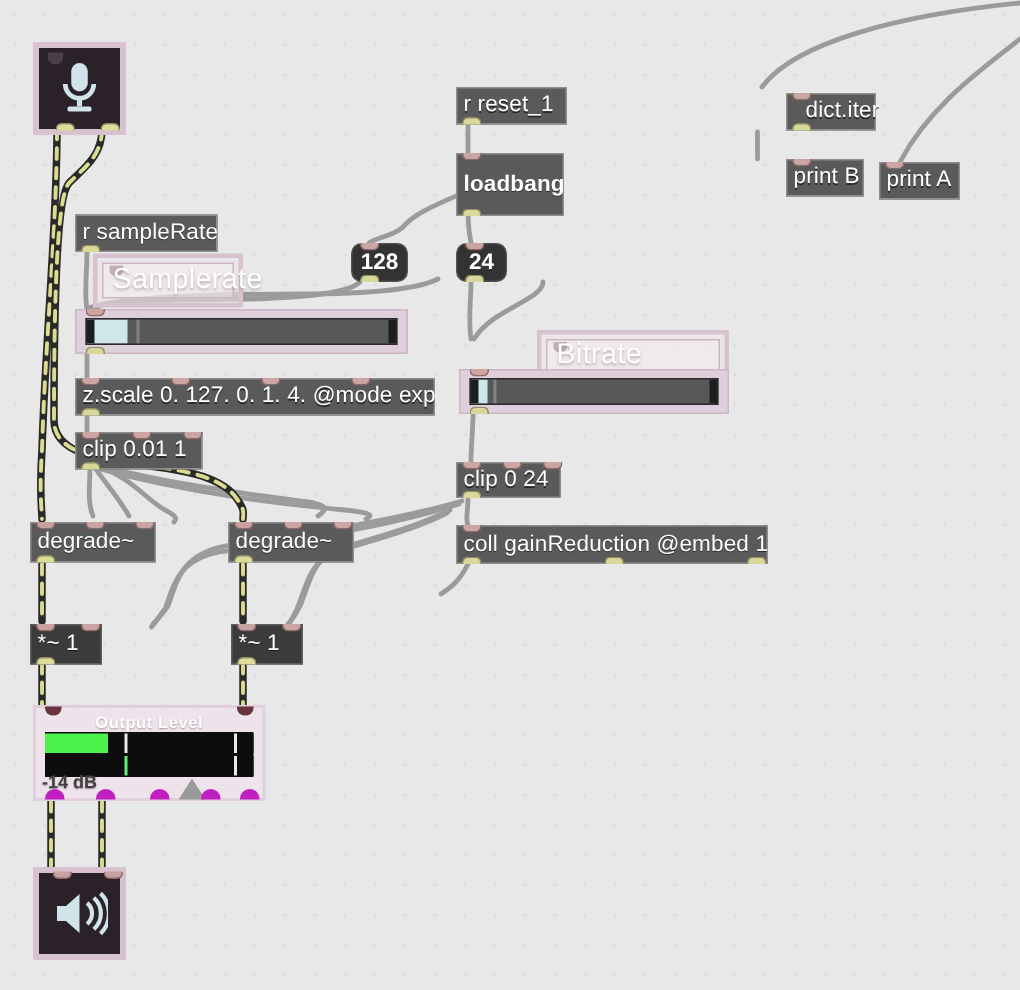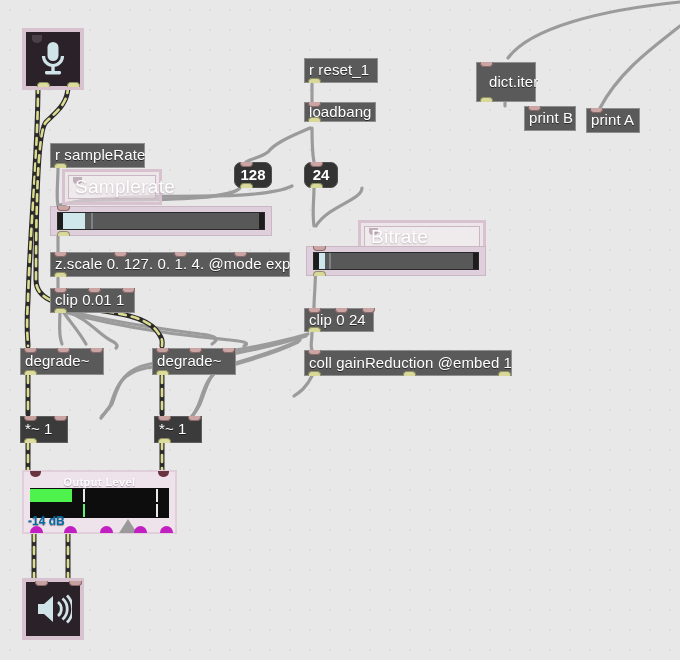--- a/index.html
+++ b/index.html
@@ -111,21 +111,21 @@
     text-shadow:0 1px 1px rgba(140,120,135,.7);white-space:nowrap;z-index:5;
   }
   .meterpanel .mbarwrap{position:absolute;left:6px;right:6px;top:16px;height:30px;background:#0d0d0d;}
   .meterpanel .mbar{position:absolute;left:0;right:0;height:13px;background:#0d0d0d;}
   .meterpanel .mbar.top{top:1px;}
   .meterpanel .mbar.bot{top:16px;}
   .meterpanel .mgreen{position:absolute;left:0;top:0;bottom:0;background:#4df24d;}
   .meterpanel .mtick{position:absolute;top:0;bottom:0;width:2px;background:#e9e9e9;}
   .meterpanel .mtick.g{background:#63f07a;}
   .meterpanel .dbtext{
-    position:absolute;left:4px;bottom:4px;color:#0369a1;font-size:12px;font-weight:bold;
+    position:absolute;left:4px;bottom:4px;color:#404040;font-size:12px;font-weight:bold;
     text-shadow:0 1px 1px rgba(130,110,125,.8);
   }
   .meterpanel .thumb{
     position:absolute;width:0;height:0;
     border-left:9px solid transparent;border-right:9px solid transparent;
     border-bottom:14px solid #9a9a9a;
   }
   .meterpanel .nub{
     position:absolute;width:13px;height:7px;background:#c21fc2;
     border-radius:7px 7px 0 0;bottom:-1px;
@@ -334,21 +334,21 @@
     </svg>
     <div class="in sig" style="left:9px;"></div>
     <div class="in sig" style="left:43px;"></div>
   </div>
 
   <div class="obj" style="left:304px;top:58px;width:74px;height:25px;">
     <span class="txt">r reset_1</span>
     <div class="out" style="left:3px;"></div>
   </div>
 
-  <div class="obj" style="left:304px;top:102px;width:72px;height:20px;">
+  <div class="obj" style="left:304px;top:102px;width:72px;height:42px;font-weight:bold;">
     <span class="txt">loadbang</span>
     <div class="in" style="left:3px;"></div>
     <div class="out" style="left:3px;"></div>
   </div>
 
   <div class="numbox" style="left:234px;top:162px;width:38px;height:26px;">
     <span class="txt">128</span>
     <div class="in" style="left:5px;"></div>
     <div class="out" style="left:5px;"></div>
   </div>
@@ -386,21 +386,21 @@
   </div>
 
   <div class="obj" style="left:304px;top:350px;width:208px;height:26px;">
     <span class="txt">coll gainReduction @embed 1</span>
     <div class="in" style="left:3px;"></div>
     <div class="out" style="left:3px;"></div>
     <div class="out" style="left:98px;"></div>
     <div class="out" style="left:193px;"></div>
   </div>
 
-  <div class="obj" style="left:476px;top:62px;width:60px;height:40px;padding-left:12px;">
+  <div class="obj" style="left:524px;top:62px;width:60px;height:25px;padding-left:12px;">
     <span class="txt">dict.iter</span>
     <div class="in" style="left:3px;"></div>
     <div class="out" style="left:3px;"></div>
   </div>
 
   <div class="obj" style="left:524px;top:106px;width:52px;height:25px;">
     <span class="txt">print B</span>
     <div class="in" style="left:3px;"></div>
   </div>
 

